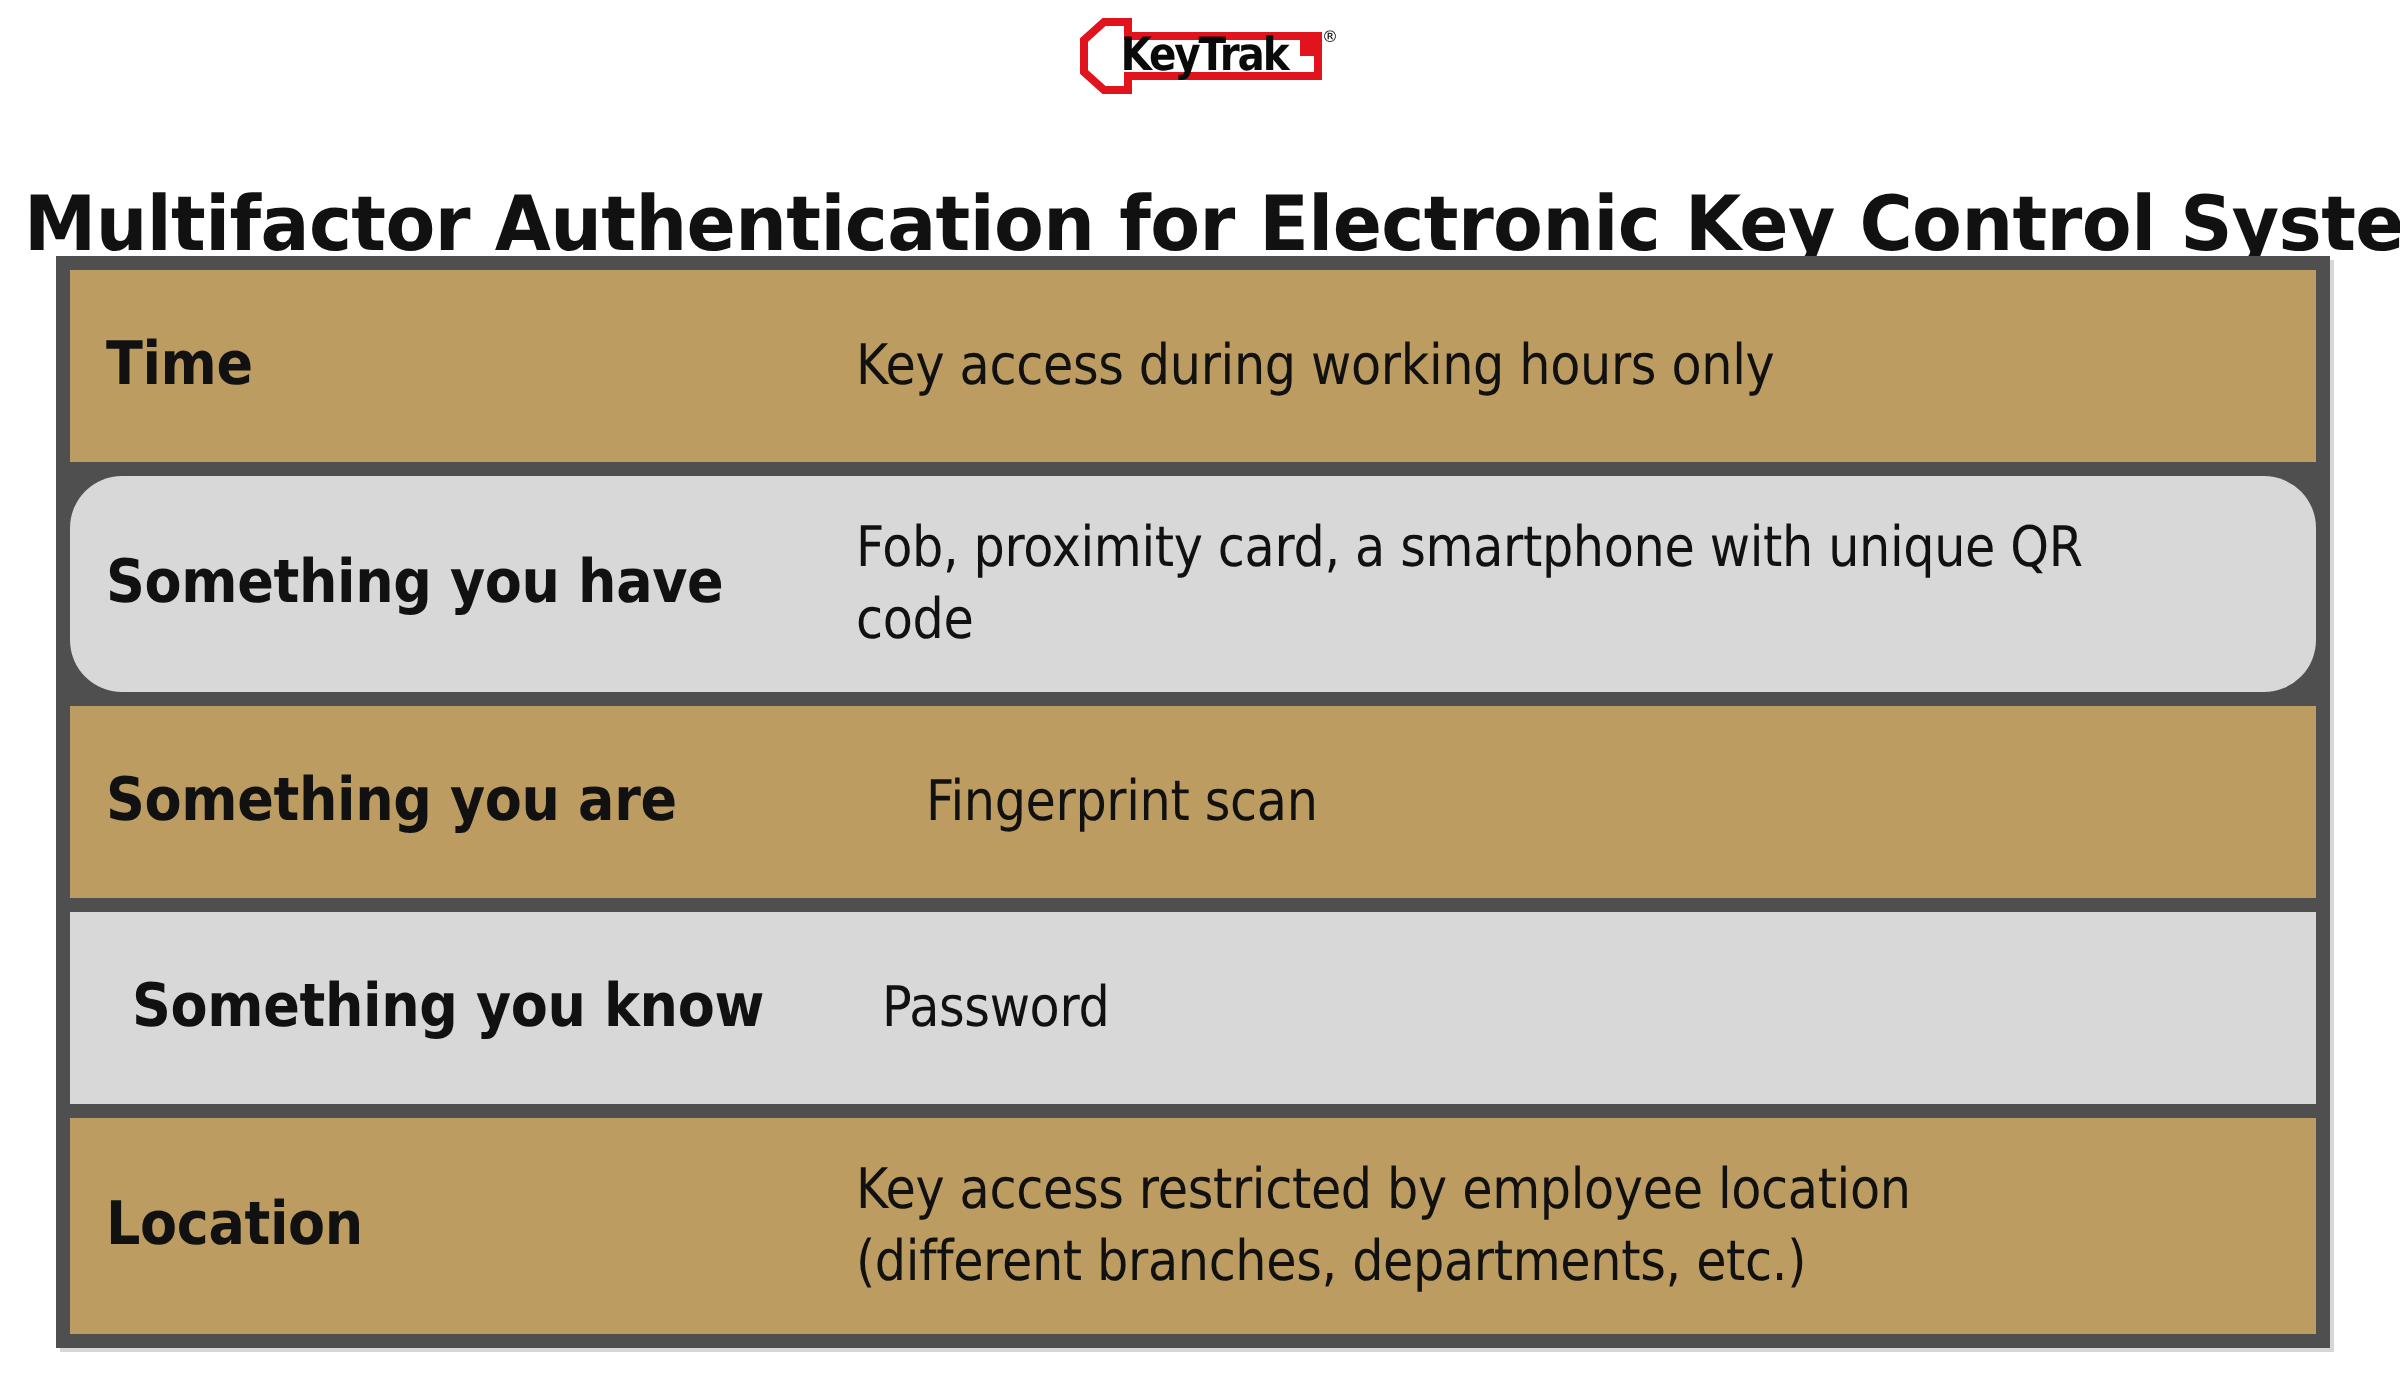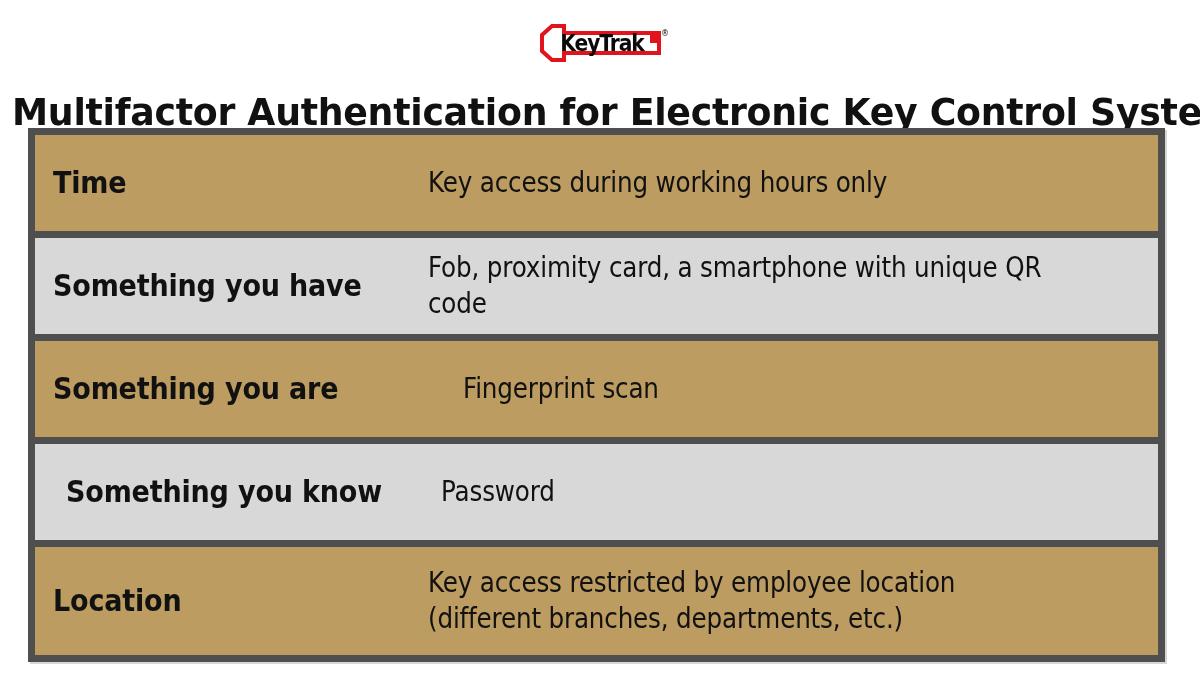--- a/index.html
+++ b/index.html
@@ -11,21 +11,21 @@
     width: 1200px;
     height: 688px;
     position: relative;
     font-family: "Liberation Sans", sans-serif;
     overflow: hidden;
   }
 
   
   #logo-area {
     position: absolute;
-    top: 21px;
+    top: 6px;
     left: 0;
     width: 1200px;
     height: 44px;
     display: flex;
     align-items: center;
     justify-content: center;
   }
   #logo-wrap {
     position: relative;
     width: 132px;
@@ -98,21 +98,21 @@
     align-items: center;
     box-sizing: border-box;
     padding-left: 18px;
     padding-right: 10px;
   }
   .mfa-row + .mfa-row { margin-top: 7px; }
   .mfa-row.tan  { background: #bc9c60; }
   .mfa-row.gray { background: #d8d8d8; }
 
   .mfa-row.r0 { height: 96px; justify-content: space-between; }
-  .mfa-row.r1 { height: 96px; }
+  .mfa-row.r1 { height: 108px; border-radius: 26px; }
   .mfa-row.r2 { height: 96px; gap: 35px; }
   .mfa-row.r3 { height: 96px; padding-left: 31px; }
   .mfa-row.r4 { height: 108px; }
 
   .mfa-label {
     flex: 0 0 375px;
     font-family: "DejaVu Sans", sans-serif;
     font-weight: bold;
     font-size: 30px;
     line-height: 34px;

